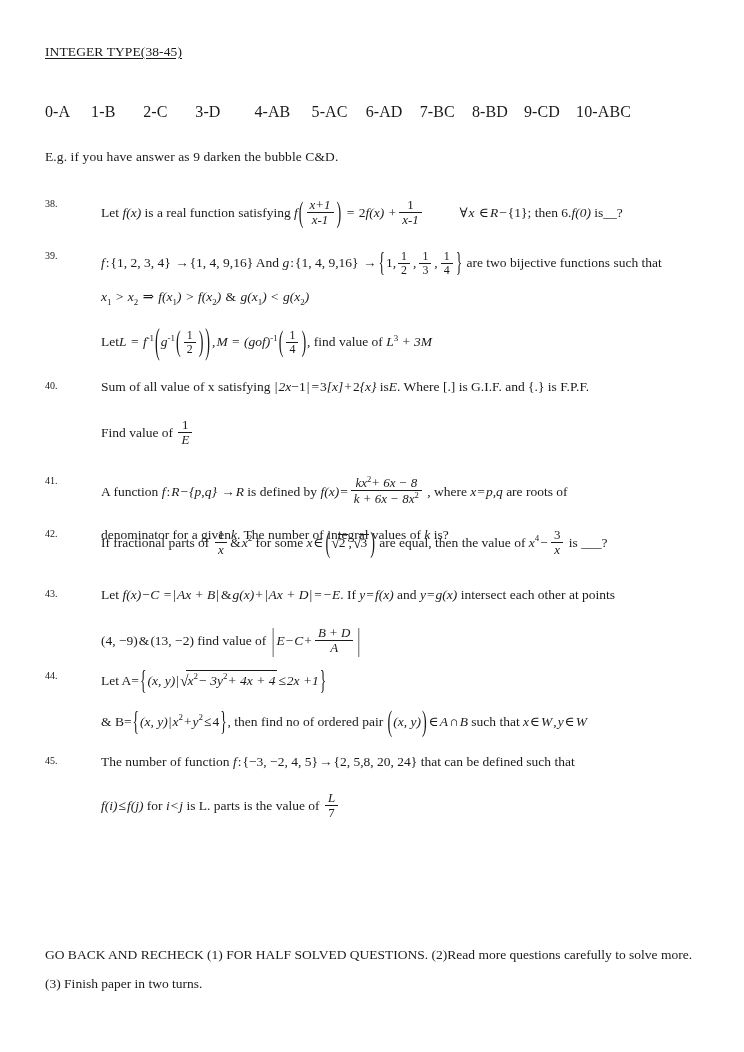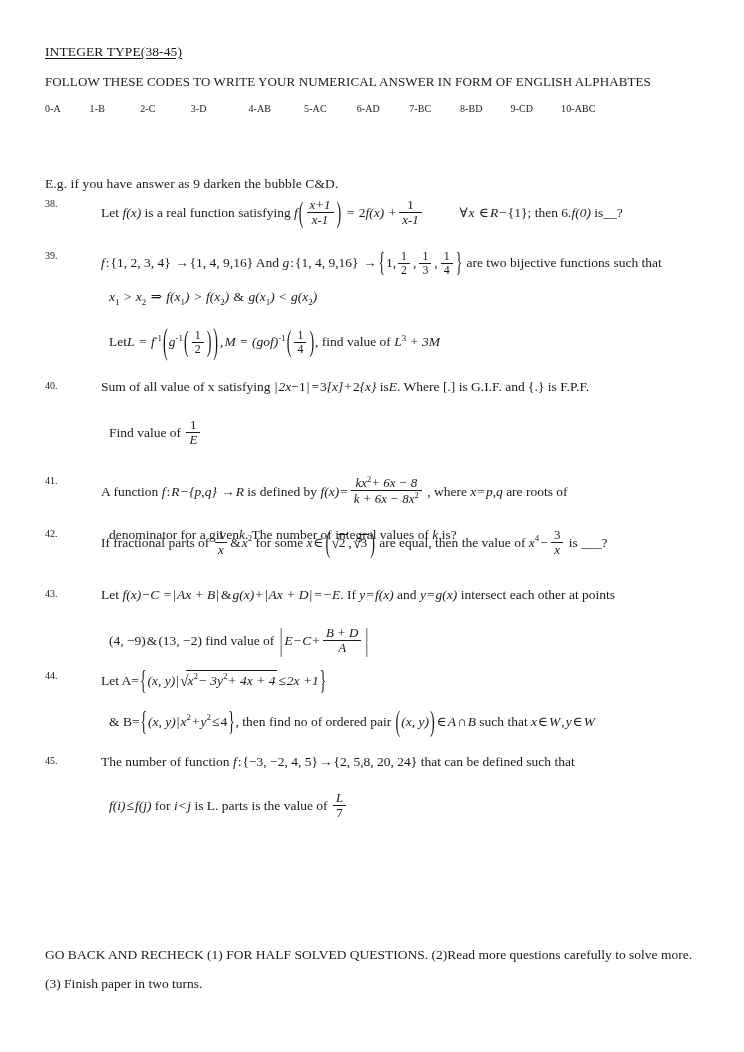--- a/index.html
+++ b/index.html
@@ -30,23 +30,23 @@
     font-size: 13.5px;
     letter-spacing: 0.1px;
     white-space: nowrap;
   }
   .hdr-title {
     top: 44px;
     text-decoration: underline;
     text-underline-offset: 2px;
   }
   .hdr-codes-intro { top: 74px; font-size: 13px; }
-  .hdr-codes1 { top: 103px; font-size: 10px; }
+  .hdr-codes1 { top: 103px; font-size: 16px; }
   .hdr-codes2 { top: 131px; font-size: 13.5px; }
-  .hdr-eg { top: 176px; font-size: 13.5px; }
+  .hdr-eg { top: 149px; font-size: 13.5px; }
 
   .code-row { display: inline-block; }
 
   
   .q {
     position: absolute;
     left: 45px;
     width: 665px;
     font-size: 13.5px;
   }
@@ -58,21 +58,21 @@
     font-size: 10px;
   }
   .qbody {
     margin-left: 56px;
     line-height: 1.05;
   }
   .qline {
     white-space: nowrap;
     display: block;
   }
-  .qline + .qline { margin-top: 14px; margin-left: 8px; }
+  .qline + .qline { margin-top: 14px; }
 
   
   .mi { font-style: italic; font-family: "Liberation Serif", serif; }
   .mn { font-style: normal; }
   .mo { font-style: normal; padding: 0 1px; }
 
   .frac {
     display: inline-block;
     vertical-align: -0.55em;
     text-align: center;
@@ -146,21 +146,20 @@
   .ftr1 { top: 947px; }
   .ftr2 { top: 976px; }
   .u { text-underline-offset: 2px; }
 </style>
 </head>
 <body>
 
 <div class="page">
 
   <div class="hdr hdr-title">INTEGER TYPE(38-45)</div>
-  <div class="hdr hdr-codes-intro">FOLLOW THESE CODES TO WRITE YOUR NUMERICAL ANSWER IN FORM OF ENGLISH ALPHABTES</div>
 
   <div class="hdr hdr-codes1">
     <span class="code-row" style="display:inline-block;width:42px">0-A</span>
     <span class="code-row" style="display:inline-block;width:48px">1-B</span>
     <span class="code-row" style="display:inline-block;width:48px">2-C</span>
     <span class="code-row" style="display:inline-block;width:55px">3-D</span>
     <span class="code-row" style="display:inline-block;width:53px">4-AB</span>
     <span class="code-row" style="display:inline-block;width:50px">5-AC</span>
     <span class="code-row" style="display:inline-block;width:50px">6-AD</span>
     <span class="code-row" style="display:inline-block;width:48px">7-BC</span>

